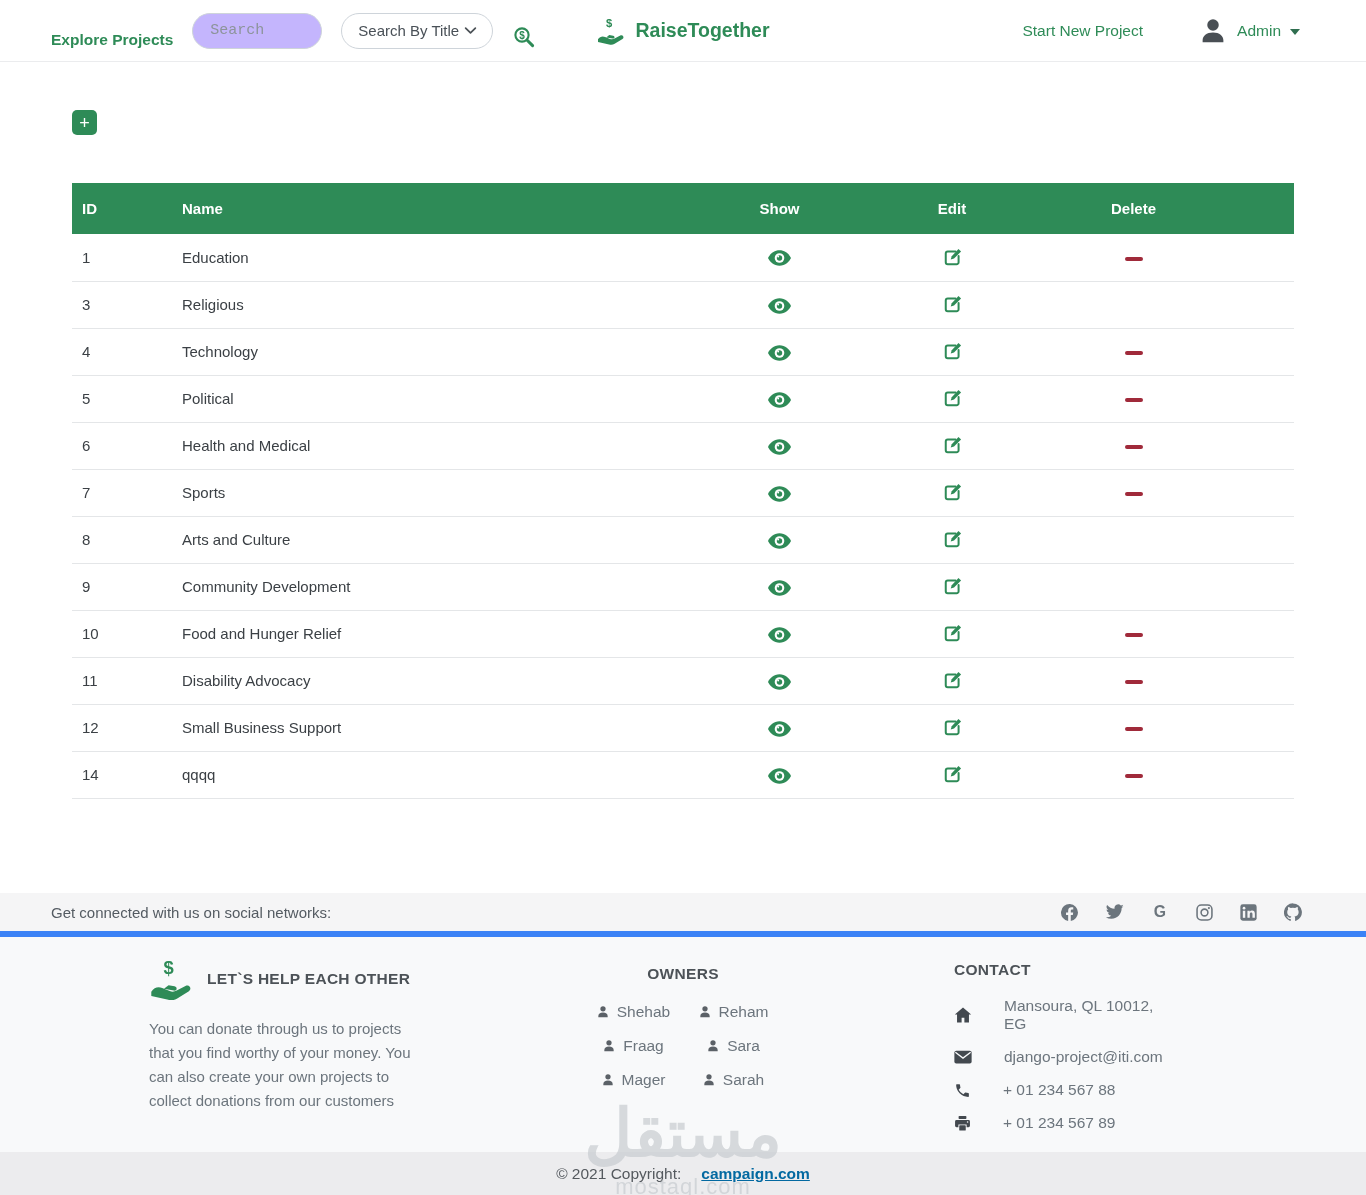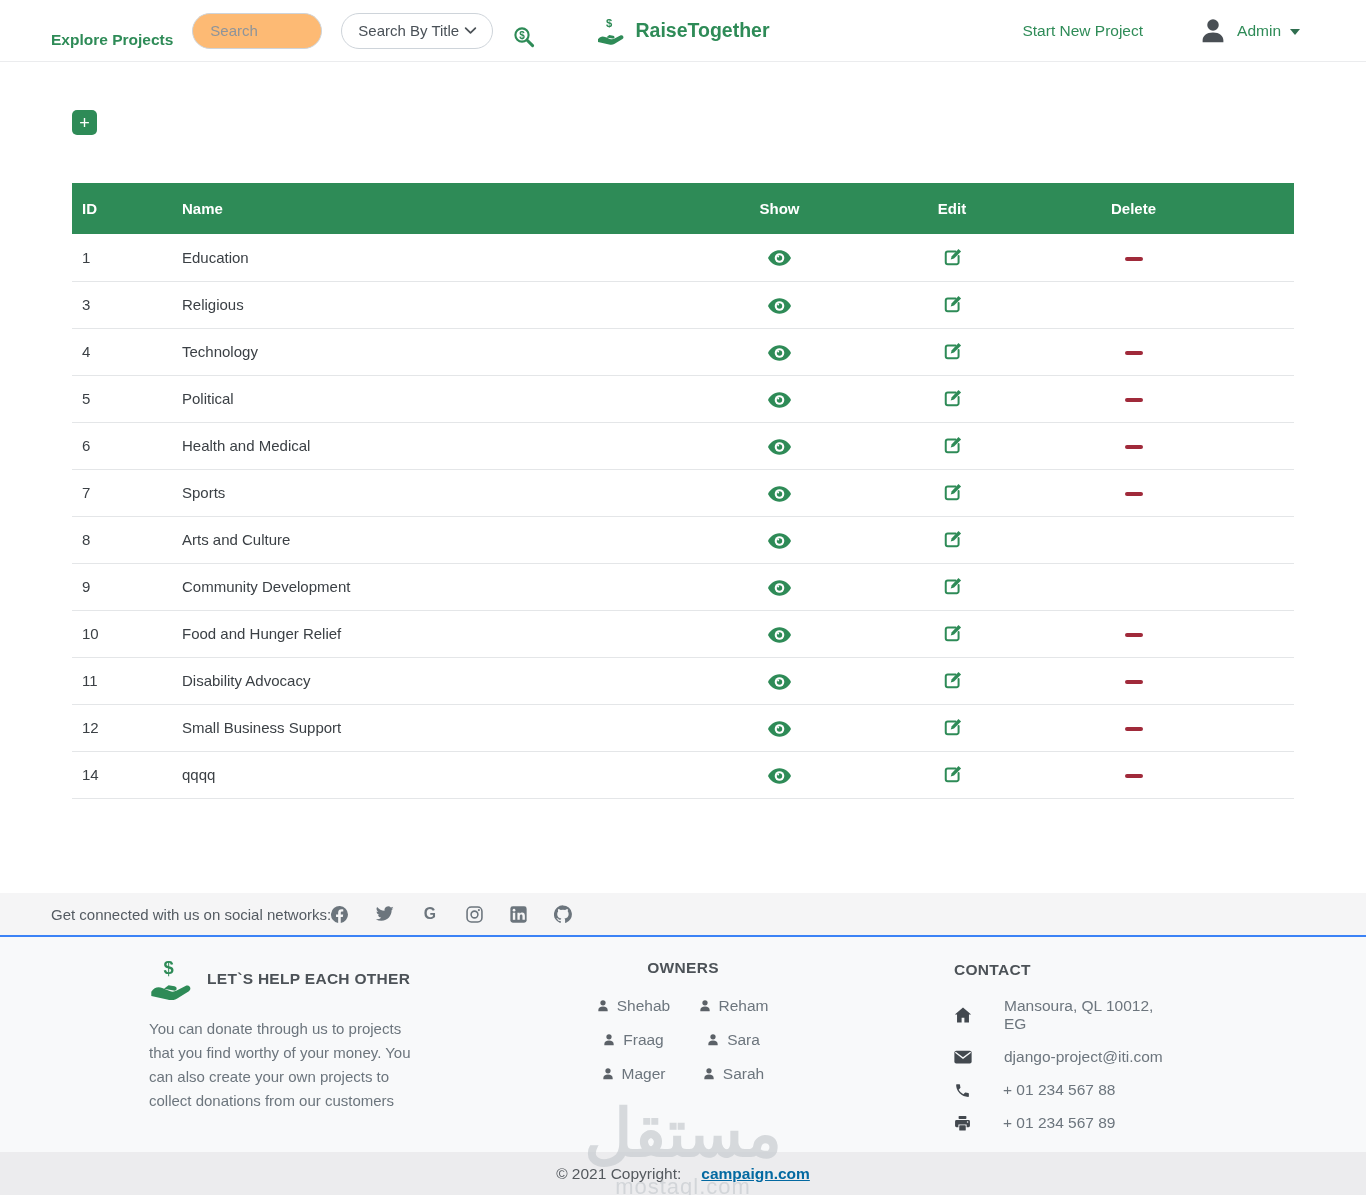--- a/index.html
+++ b/index.html
@@ -20,22 +20,22 @@
     border-bottom: 1px solid #ebecee;
     position: relative;
     background: #fff;
   }
   .nav-left { display: flex; align-items: flex-end; gap: 19px; }
   .explore-link { color: #2e8b57; font-weight: bold; font-size: 15.5px; text-decoration: none; cursor: pointer; }
   .search-input {
     width: 130px; height: 36px;
     border: 1px solid #ced4da; border-radius: 18px;
     padding: 0 17px; font-size: 15px; color: #495057;
-    font-family: Liberation Sans, sans-serif;
-    outline: none; background: #fdba74;
+    font-family: Liberation Mono, monospace;
+    outline: none; background: #c4b5fd;
   }
   .search-input::placeholder { color: #8d949b; }
   .search-select {
     width: 152px; height: 36px;
     border: 1px solid #ced4da; border-radius: 18px;
     padding: 0 15px 0 16px;
     display: flex; align-items: center; justify-content: space-between;
     font-size: 15px; color: #495057; cursor: pointer; background: #fff;
   }
   .nav-search-icon { display: flex; align-items: center; cursor: pointer; }
@@ -81,39 +81,39 @@
     background: #fff;
   }
   .icon-btn { background: none; border: none; cursor: pointer; display: inline-flex; align-items: center; justify-content: center; vertical-align: middle; }
   .dash {
     display: inline-block; width: 18px; height: 4px;
     background: #a02a3a; border-radius: 2px; vertical-align: middle;
   }
   
   .social-bar {
     height: 44px; background: #f5f5f6;
-    border-bottom: 2px solid #3b82f6;
-    display: flex; align-items: center; 
+    border-bottom: 6px solid #3b82f6;
+    display: flex; align-items: center; justify-content: space-between;
     padding: 0 64px 0 51px;
     color: #545b62; font-size: 15px;
   }
   .social-icons { display: flex; align-items: center; gap: 27px; }
   .social-icons a { display: inline-flex; cursor: pointer; }
   .footer-main {
     height: 215px; background: #f8f9fa;
     display: flex; justify-content: space-between;
     padding: 16px 196px 0 149px;
     color: #6c757d;
   }
   .f-heading { font-size: 15.5px; font-weight: bold; color: #4c5257; letter-spacing: .3px; }
   .f-col-about { width: 263px; }
   .about-head { display: flex; align-items: center; gap: 12px; height: 52px; }
   .about-text { margin-top: 12px; font-size: 15px; line-height: 1.6; color: #6c757d; }
   .f-col-owners { width: 200px; text-align: center; }
-  .f-col-owners .f-heading { margin-bottom: 20px; margin-top: 6px; }
+  .f-col-owners .f-heading { margin-bottom: 20px; margin-top: 12px; }
   .owners-grid { display: grid; grid-template-columns: 1fr 1fr; row-gap: 16px; }
   .owner-item { display: flex; align-items: center; gap: 7px; justify-content: center; font-size: 15.5px; }
   .f-col-links { width: 150px; text-align: center; }
   .f-col-links .f-heading { margin-bottom: 22px; margin-top: 8px; }
   .useful-link { display: block; font-size: 15.5px; color: #6c757d; text-decoration: none; margin-bottom: 19px; cursor: pointer; }
   .f-col-contact { width: 216px; }
   .f-col-contact .f-heading { margin-bottom: 18px; margin-top: 8px; }
   .contact-row { display: flex; align-items: center; gap: 32px; margin-bottom: 15px; font-size: 15.5px; }
   .copyright-bar {
     height: 43px; background: #ececee;

